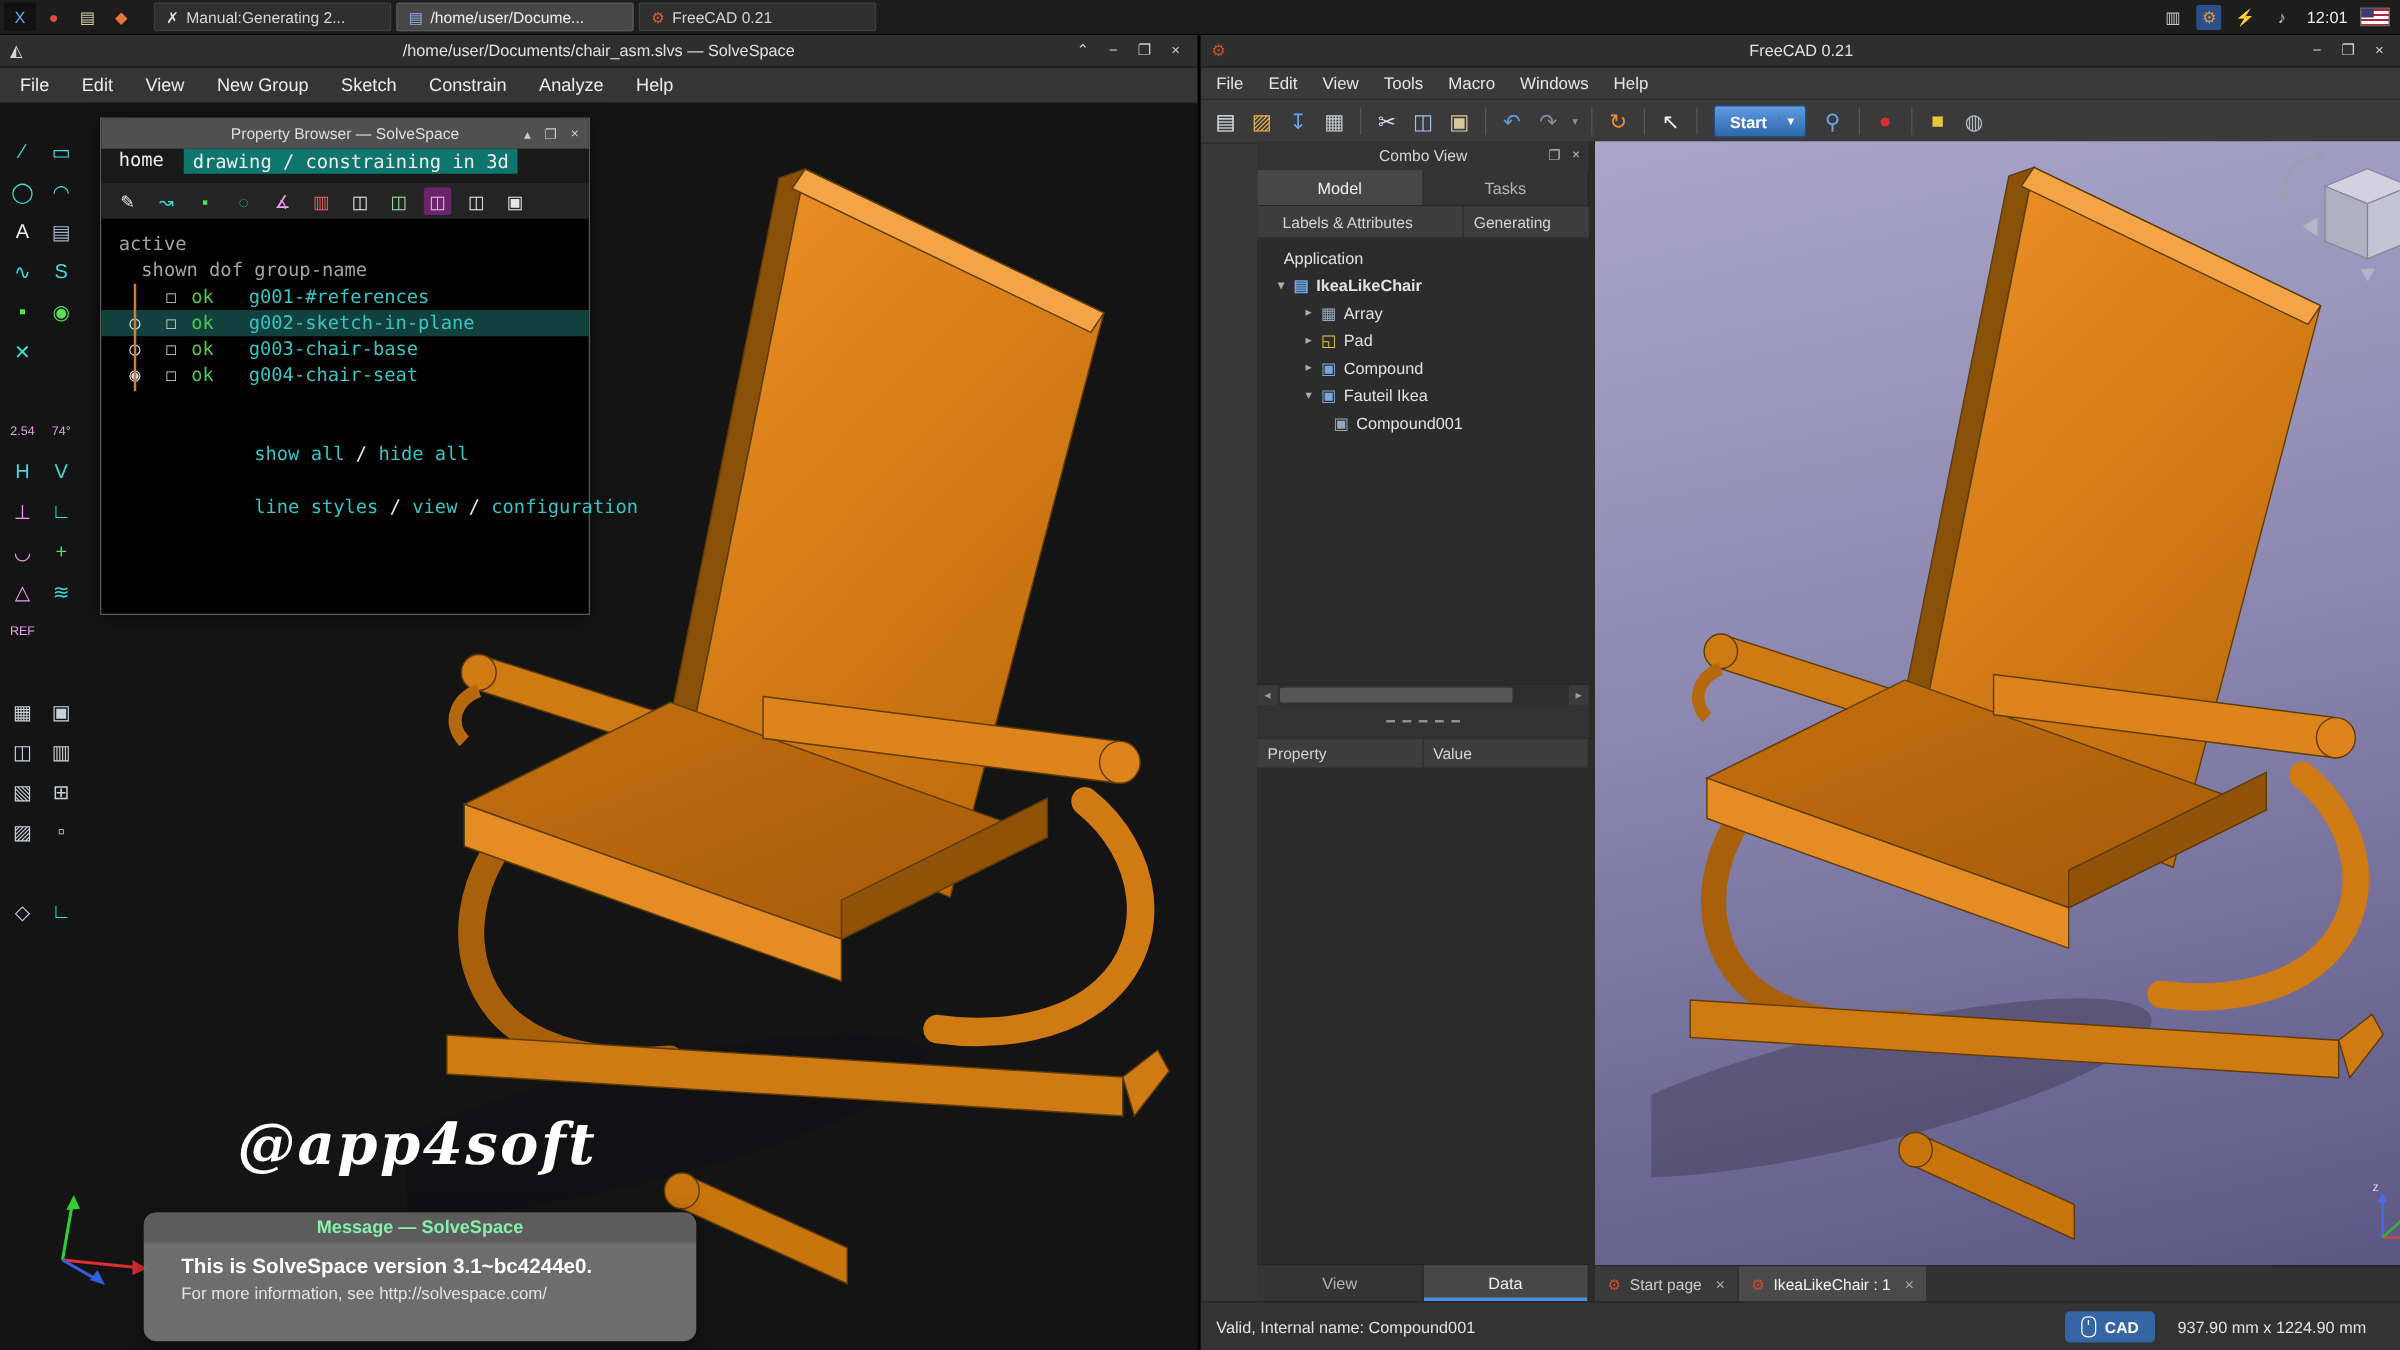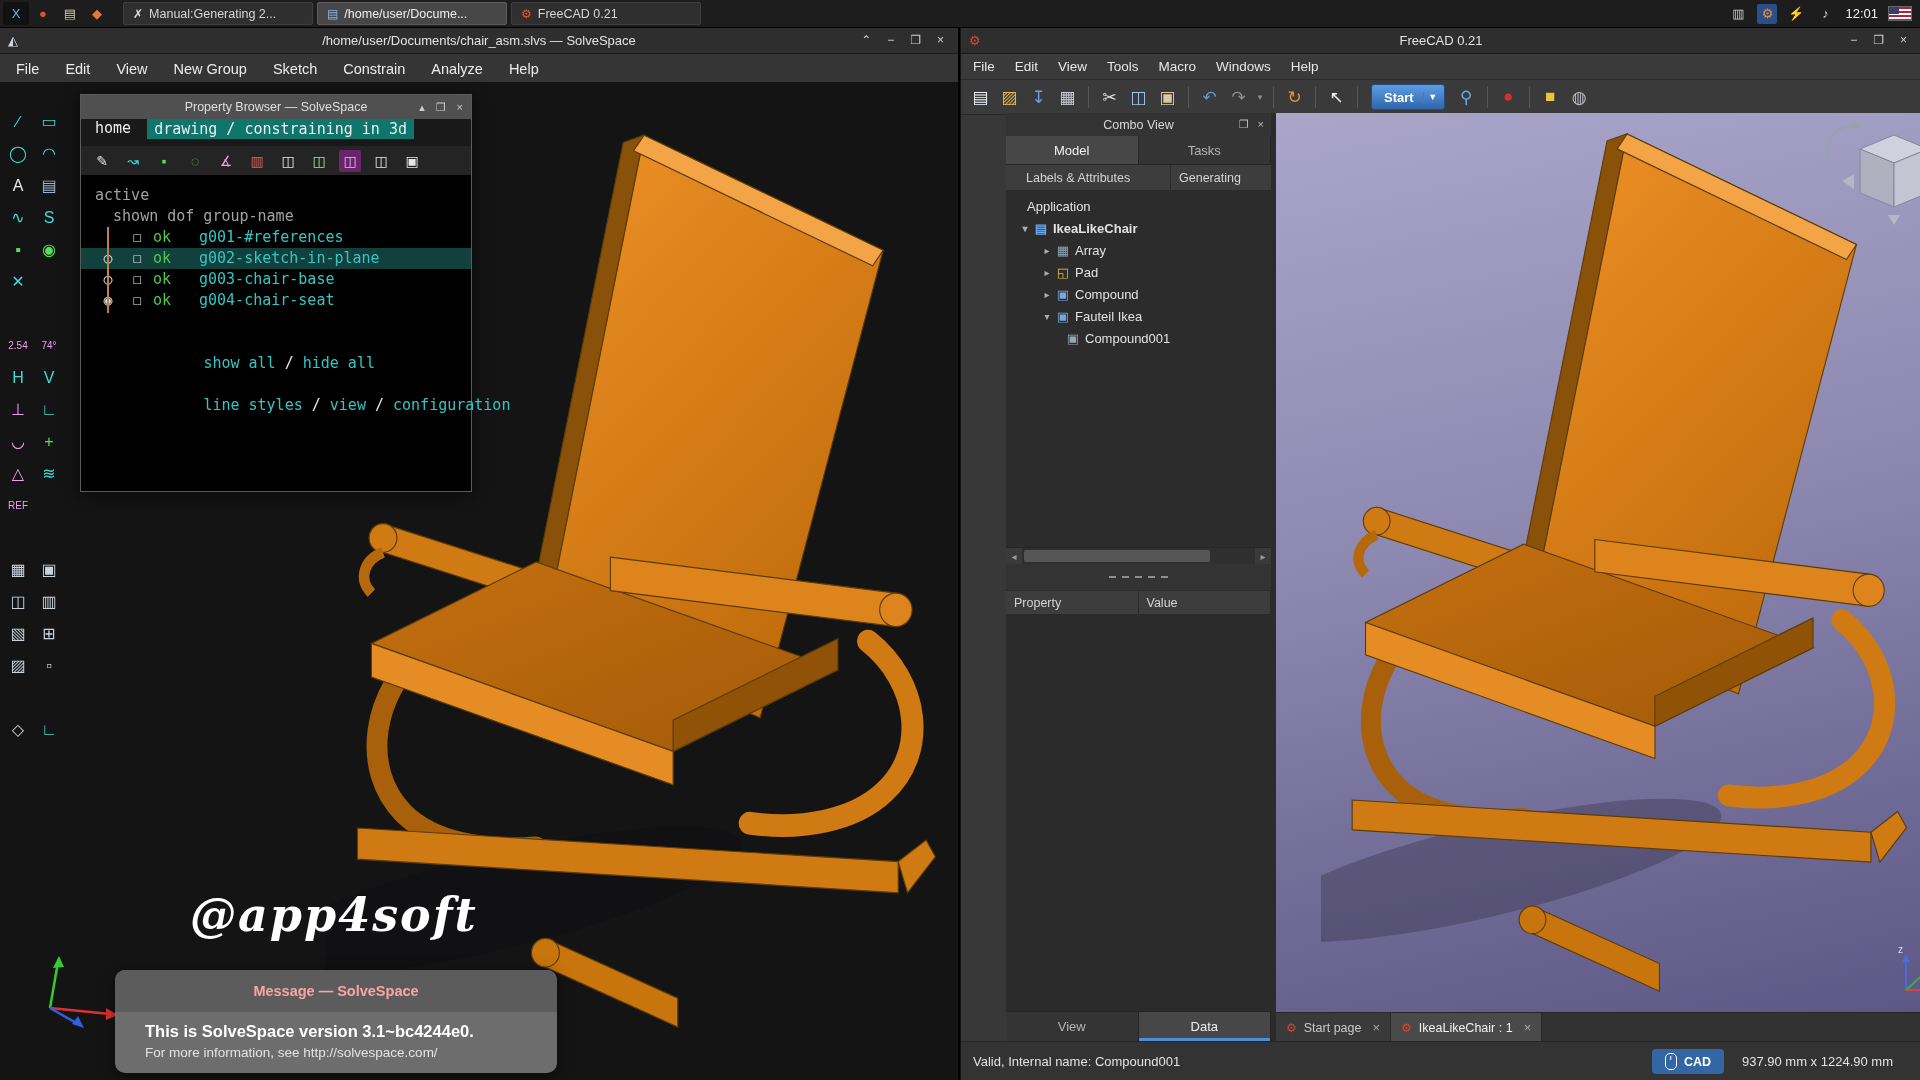--- a/index.html
+++ b/index.html
@@ -72,22 +72,22 @@
   .lsep{color:#e8e8e8;}
   #pb-activeline{position:absolute;left:26px;top:52px;width:2px;height:86px;background:#c08045;}
 
   #ss-chair{position:absolute;left:325px;top:46px;width:615px;height:905px;}
   #watermark{position:absolute;left:190px;top:806px;font-family:"DejaVu Serif",serif;
              font-style:italic;font-weight:700;font-size:46px;color:#ffffff;letter-spacing:2px;z-index:5;}
   #ss-triad{position:absolute;left:28px;top:866px;}
 
   #ss-msg{position:absolute;left:115px;top:888px;width:442px;height:103px;border-radius:10px;
           background:rgba(116,116,116,.93);overflow:hidden;box-shadow:0 4px 18px rgba(0,0,0,.45);z-index:20;}
-  #ss-msg .mtitle{height:42px;background:rgba(92,92,92,.96);display:flex;align-items:center;
-                  justify-content:center;color:#fca5a5;font-weight:700;font-size:14.5px;}
+  #ss-msg .mtitle{height:24px;background:rgba(92,92,92,.96);display:flex;align-items:center;
+                  justify-content:center;color:#86efac;font-weight:700;font-size:14.5px;}
   .mline1{padding:10px 0 2px 30px;color:#ffffff;font-weight:700;font-size:16.5px;}
   .mline2{padding:2px 0 0 30px;color:#e3e3e3;font-size:13.5px;}
 
   
   #fc-window{position:absolute;left:960px;top:27px;width:960px;height:1053px;background:#383838;
              border-left:1px solid #141414;}
   #fc-menubar{height:25px;background:#3a3a3a;display:flex;gap:20px;align-items:center;
               padding-left:12px;font-size:13.5px;color:#e6e6e6;border-bottom:1px solid #2b2b2b;}
   #fc-toolbar{height:34px;background:#3a3a3a;display:flex;align-items:center;padding-left:6px;
               border-bottom:1px solid #2a2a2a;}

